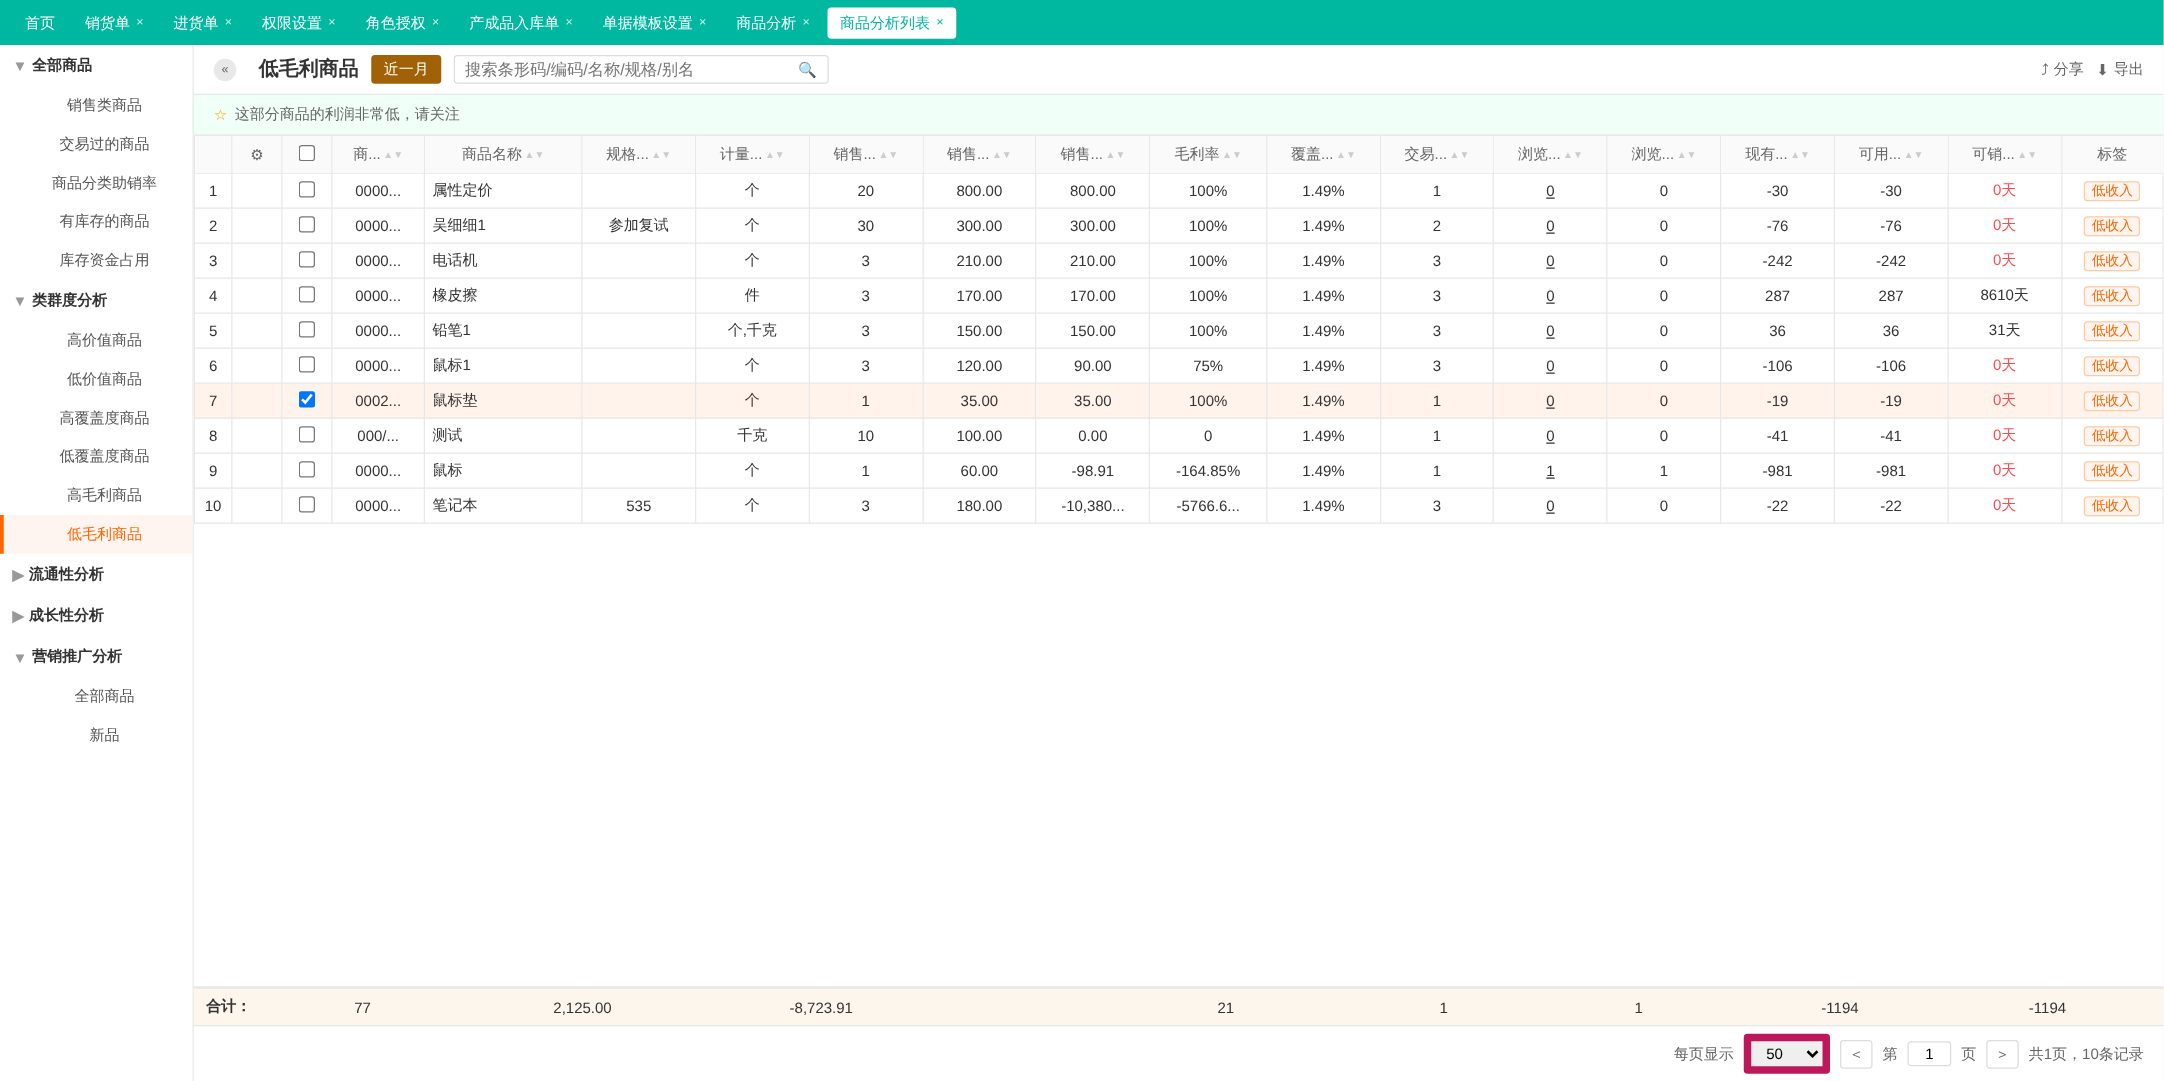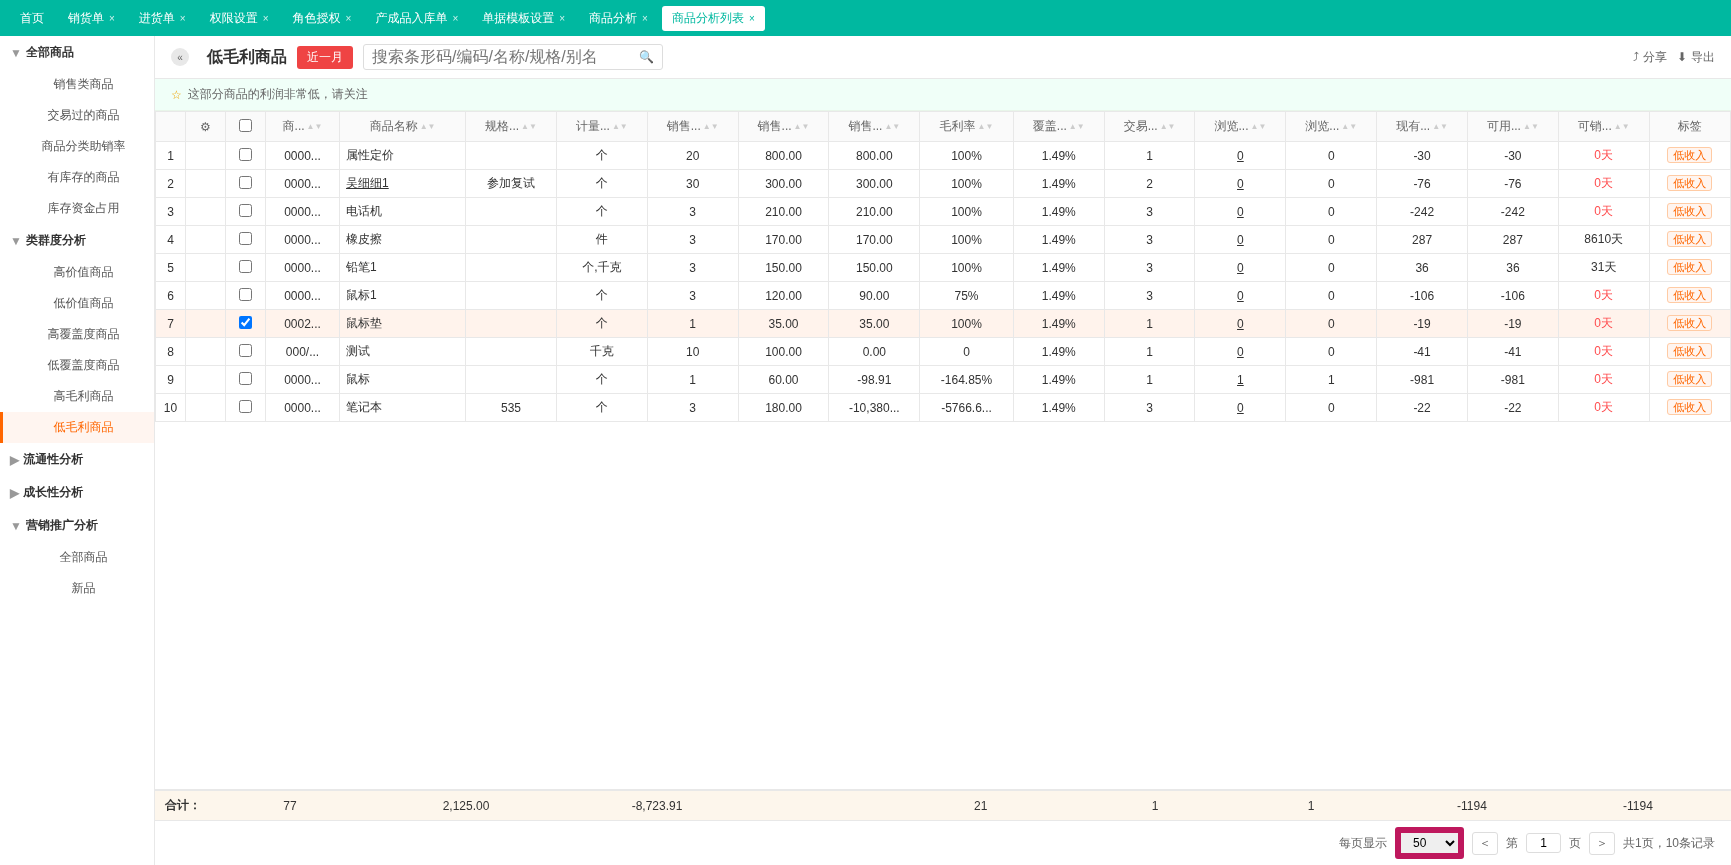--- a/index.html
+++ b/index.html
@@ -78,42 +78,42 @@
       background: #fff;
       border-bottom: 1px solid #e8e8e8;
       gap: 10px;
     }
     .page-title {
       font-size: 16px;
       font-weight: bold;
       color: #333;
     }
     .date-filter-btn {
-      background: #ef4444;
+      background: #a16207;
       color: #fff;
       border: none;
       border-radius: 3px;
       padding: 3px 10px;
       cursor: pointer;
       font-size: 12px;
     }
     .search-box {
       display: flex;
       align-items: center;
       border: 1px solid #ddd;
       border-radius: 3px;
       padding: 3px 8px;
       background: #fff;
       flex: 1;
       max-width: 300px;
     }
     .search-box input {
       border: none;
       outline: none;
-      font-size: 16px;
+      font-size: 13px;
       width: 100%;
       color: #999;
     }
     .header-actions {
       margin-left: auto;
       display: flex;
       gap: 10px;
     }
     .action-btn {
       display: flex;
@@ -420,21 +420,21 @@
       <td>-30</td>
       <td>-30</td>
       <td class="red-text">0天</td>
       <td><span class="orange-tag">低收入</span></td>
     </tr>
             <tr>
               <td>2</td>
       <td></td>
       <td class="checkbox-cell"><input type="checkbox" style=""></td>
       <td>0000...</td>
-      <td style="text-align:left;text-decoration:underline;">吴细细1</td>
+      <td style="text-align:left;">吴细细1</td>
       <td>参加复试</td>
       <td>个</td>
       <td>30</td>
       <td>300.00</td>
       <td>300.00</td>
       <td>100%</td>
       <td>1.49%</td>
       <td>2</td>
       <td><span class="underline-link">0</span></td>
       <td>0</td>

